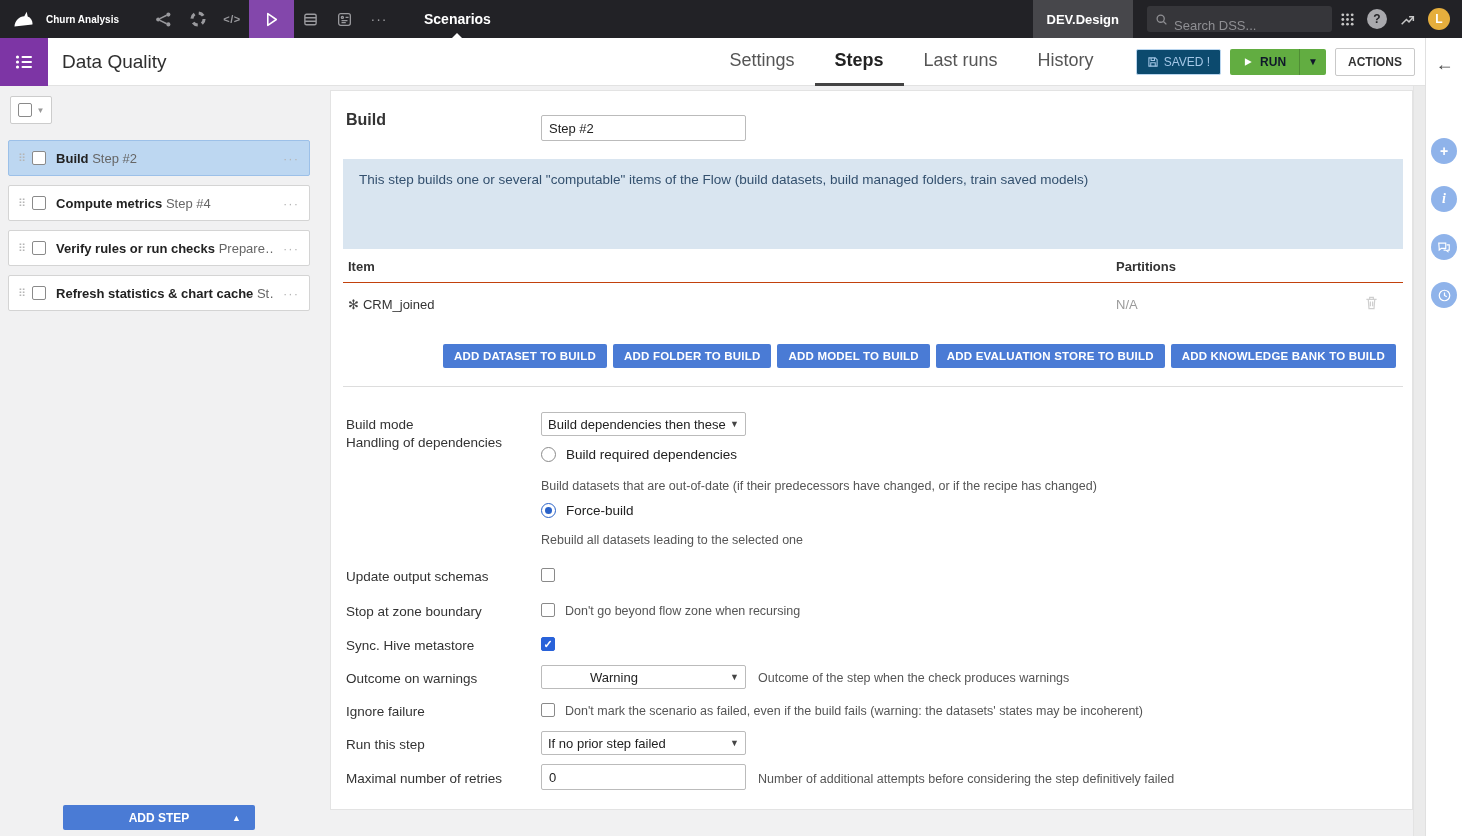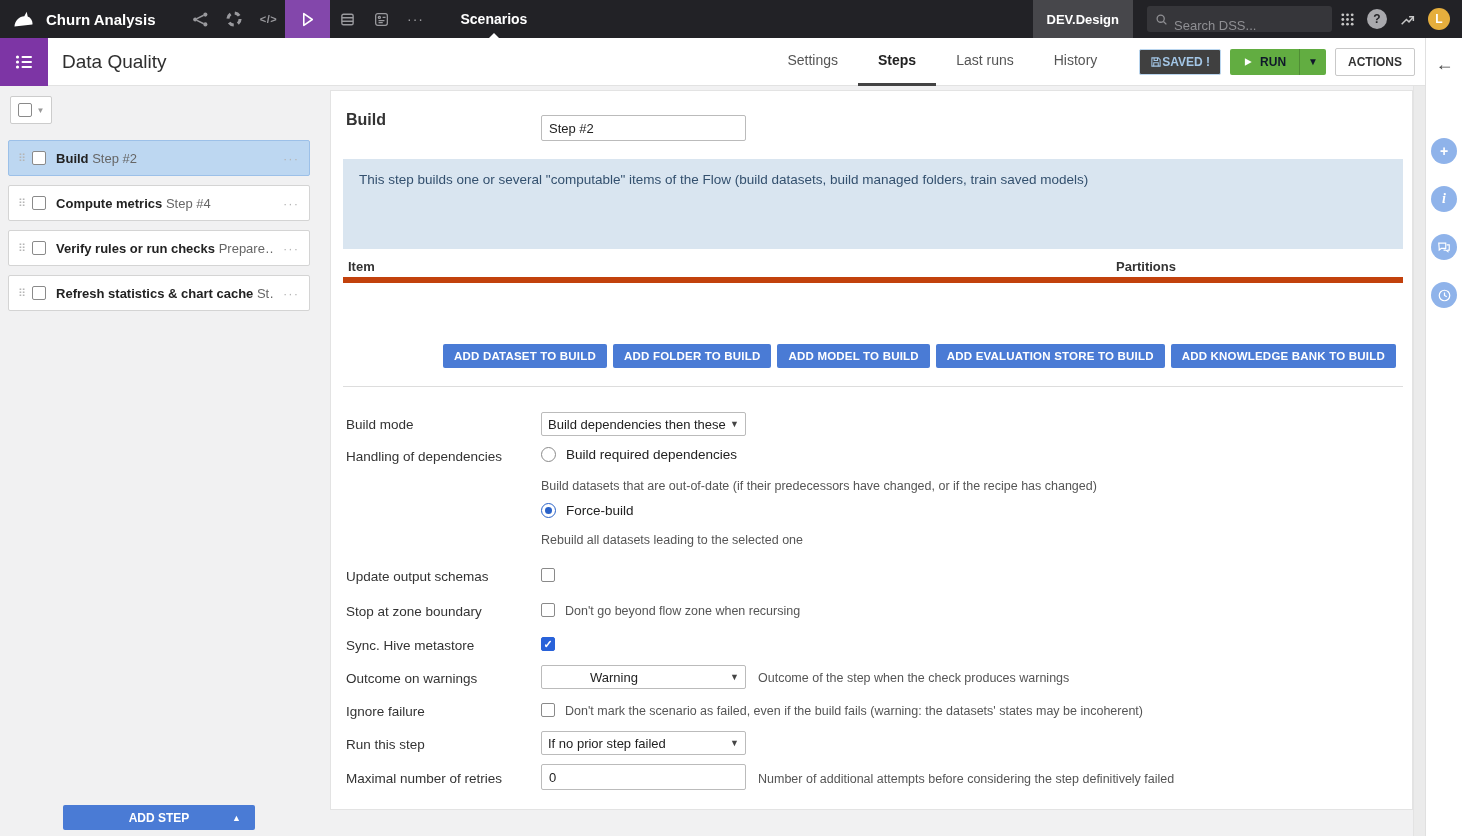--- a/index.html
+++ b/index.html
@@ -4,21 +4,21 @@
 <style>
   * { margin:0; padding:0; box-sizing:border-box; }
   html,body { width:1462px; height:836px; }
   body { font-family:"Liberation Sans",sans-serif; }
   #app { position:relative; width:1462px; height:836px; background:#f1f1f2; overflow:hidden; }
 
   
   .topnav { position:absolute; left:0; top:0; width:1462px; height:38px; background:#222226;
             display:flex; align-items:center; color:#9a9a9e; }
   .topnav .logo { width:46px; height:38px; display:flex; align-items:center; justify-content:center; cursor:pointer; }
-  .topnav .proj-title { color:#fff; font-weight:bold; font-size:15px; margin-right:28px; }
+  .topnav .proj-title { color:#fff; font-weight:bold; font-size:10px; margin-right:28px; }
   .nav-ic { width:34px; height:38px; display:flex; align-items:center; justify-content:center; cursor:pointer; }
   .nav-ic.code { font-size:11px; font-weight:bold; letter-spacing:0.5px; }
   .nav-ic.active-tile { width:45px; background:#8347ab; color:#fff; }
   .nav-ic.more { font-size:14px; letter-spacing:1px; }
   .scenarios-lbl { position:relative; height:38px; display:flex; align-items:center; margin-left:28px;
                    color:#fff; font-weight:bold; font-size:14px; cursor:pointer; }
   .scenarios-lbl .caret-up { position:absolute; bottom:0; left:50%; margin-left:-5px; width:0; height:0;
                    border-left:5px solid transparent; border-right:5px solid transparent; border-bottom:5px solid #fff; }
   .topnav .right { margin-left:auto; display:flex; align-items:center; height:38px; }
   .env-badge { height:38px; display:flex; align-items:center; padding:0 14px; background:#47474b;
@@ -34,26 +34,26 @@
                font-weight:bold; font-size:12px; display:flex; align-items:center; justify-content:center; }
   .avatar { width:22px; height:22px; border-radius:50%; background:#e5ae3d; color:#fff; font-weight:bold;
             font-size:12px; display:flex; align-items:center; justify-content:center; margin:0 12px 0 6px; cursor:pointer; }
 
   
   .subheader { position:absolute; left:0; top:38px; width:1425px; height:48px; background:#fff;
                border-bottom:1px solid #e2e2e2; display:flex; align-items:center; }
   .scn-tile { width:48px; height:48px; background:#7d35a5; display:flex; align-items:center; justify-content:center; cursor:pointer; }
   .page-title { font-size:19px; color:#2f2f2f; margin-left:14px; }
   .tabs { margin-left:auto; display:flex; height:48px; }
-  .tab { height:48px; display:flex; align-items:center; padding:0 20px; font-size:14px; color:#555;
+  .tab { height:48px; display:flex; align-items:center; padding:0 20px; font-size:18px; color:#555;
          cursor:pointer; border-bottom:3px solid transparent; }
   .tab.active { color:#222; font-weight:bold; border-bottom-color:#434343; }
   .hdr-btns { display:flex; align-items:center; margin-left:22px; margin-right:10px; gap:9px; }
-  .btn-saved { display:flex; align-items:center; border:1px solid #b9d5ee; color:#a3c6e6;
-               font-weight:bold; font-size:12px; padding:5px 10px; border-radius:2px; background:#404040; }
+  .btn-saved { display:flex; align-items:center; gap:5px; border:1px solid #b9d5ee; color:#a3c6e6;
+               font-weight:normal; font-size:12px; padding:5px 10px; border-radius:2px; background:#0c4a6e; }
   .btn-run { display:flex; align-items:stretch; background:#62ad41; border-radius:2px; overflow:hidden;
              color:#0f172a; font-weight:bold; font-size:12px; cursor:pointer; }
   .btn-run .main { display:flex; align-items:center; gap:7px; padding:6px 13px; }
   .btn-run .dd { display:flex; align-items:center; padding:0 8px; border-left:1px solid rgba(0,0,0,0.18); font-size:10px; }
   .btn-actions { border:1px solid #c9c9c9; background:#fff; color:#333; font-weight:bold; font-size:12px;
                  padding:6px 12px; border-radius:2px; cursor:pointer; }
 
   
   .rail { position:absolute; top:38px; right:0; width:37px; height:798px; background:#fff; border-left:1px solid #e0e0e0; }
   .rail .back { position:absolute; top:16px; left:0; width:37px; text-align:center; font-size:18px; color:#444; cursor:pointer; }
@@ -94,21 +94,21 @@
   .txtinput { border:1px solid #bbb; border-radius:2px; font-size:13px; color:#222; padding:0 7px;
               font-family:"Liberation Sans",sans-serif; outline:none; }
 
   
   .mainpanel { position:absolute; left:330px; top:90px; width:1083px; height:720px; background:#fff;
                border:1px solid #e3e3e3; }
   .mp-abs { position:absolute; }
   .step-type { font-size:16px; font-weight:bold; color:#333; }
   .infobox { background:#d9e5f0; color:#33506e; font-size:13.5px; }
   .infobox p { position:absolute; left:16px; white-space:nowrap; }
-  .tbl-head { border-bottom:6px solid #c2410c; font-size:13px; font-weight:bold; color:#333; }
+  .tbl-head { border-bottom:1px solid #c2410c; font-size:13px; font-weight:bold; color:#333; }
   .tbl-row { font-size:13px; color:#333; }
   .na { color:#9a9a9a; }
   .blue-btn { background:#4a7bd5; color:#fff; border:none; border-radius:2px; font-weight:bold;
               font-size:11.5px; padding:6px 11px; cursor:pointer; font-family:"Liberation Sans",sans-serif;
               letter-spacing:0.2px; }
   .flabel { font-size:13.5px; color:#333; }
   .fhelp { font-size:12.5px; color:#555; white-space:nowrap; }
   .radio-row { display:flex; align-items:center; gap:10px; font-size:13.5px; color:#222; }
   .cb-row { display:flex; align-items:flex-start; gap:10px; }
   .divider { border-top:1px solid #ddd; }
@@ -302,38 +302,49 @@
     <input class="mp-abs txtinput" style="left: 210px; top: 24px; width: 205px; height: 26px;" value="Step #2">
 
     <div class="mp-abs infobox" style="left:12px; top:68px; width:1060px; height:90px;">
       <p style="top:13px">This step builds one or several "computable" items of the Flow (build datasets, build managed folders, train saved models)</p>
     </div>
 
     <div class="mp-abs tbl-head" style="left:12px; top:162px; width:1060px; height:30px;">
       <span class="mp-abs" style="left:5px; top:6px;">Item</span>
       <span class="mp-abs" style="left:773px; top:6px;">Partitions</span>
     </div>
+    <div class="mp-abs tbl-row" style="left:12px; top:192px; width:1060px; height:40px;">
+      <span class="mp-abs" style="left:5px; top:14px;">
+        <span style="color:#444; margin-right:4px;">✻</span><span>CRM_joined</span>
+      </span>
+      <span class="mp-abs na" style="left:773px; top:14px;">N/A</span>
+      <span class="mp-abs" style="right:25px; top:13px;">
+        <svg width="13" height="14" viewBox="0 0 14 15" fill="none" stroke="#cfcfcf" stroke-width="1.3">
+            <path d="M1.5 3.5h11M5 3.5v-2h4v2M3.5 3.5l.8 10h5.4l.8-10M5.8 6v5M8.2 6v5"></path>
+          </svg>
+      </span>
+    </div>
 
     <div class="mp-abs" style="left:112px; top:253px; display:flex; gap:6px;">
       <button class="blue-btn">ADD DATASET TO BUILD</button>
       <button class="blue-btn">ADD FOLDER TO BUILD</button>
       <button class="blue-btn">ADD MODEL TO BUILD</button>
       <button class="blue-btn">ADD EVALUATION STORE TO BUILD</button>
       <button class="blue-btn">ADD KNOWLEDGE BANK TO BUILD</button>
     </div>
 
     <div class="mp-abs divider" style="left:12px; top:295px; width:1060px;"></div>
 
     <div class="mp-abs flabel" style="left:15px; top:326px;">Build mode</div>
     <div class="mp-abs selectbox" style="left:210px; top:321px;">
       <span class="val">Build dependencies then these items</span>
       <span class="car">▼</span>
     </div>
 
-    <div class="mp-abs flabel" style="left:15px; top:358px;">Handling of dependencies</div>
+    <div class="mp-abs flabel" style="left:15px; top:344px;">Handling of dependencies</div>
     <div class="mp-abs radio-row" style="left:210px; top:356px;">
       <span class="radio"></span>
       <span>Build required dependencies</span>
     </div>
     <div class="mp-abs fhelp" style="left:210px; top:388px;">Build datasets that are out-of-date (if their predecessors have changed, or if the recipe has changed)</div>
     <div class="mp-abs radio-row" style="left:210px; top:412px;">
       <span class="radio sel"></span>
       <span>Force-build</span>
     </div>
     <div class="mp-abs fhelp" style="left:210px; top:442px;">Rebuild all datasets leading to the selected one</div>

